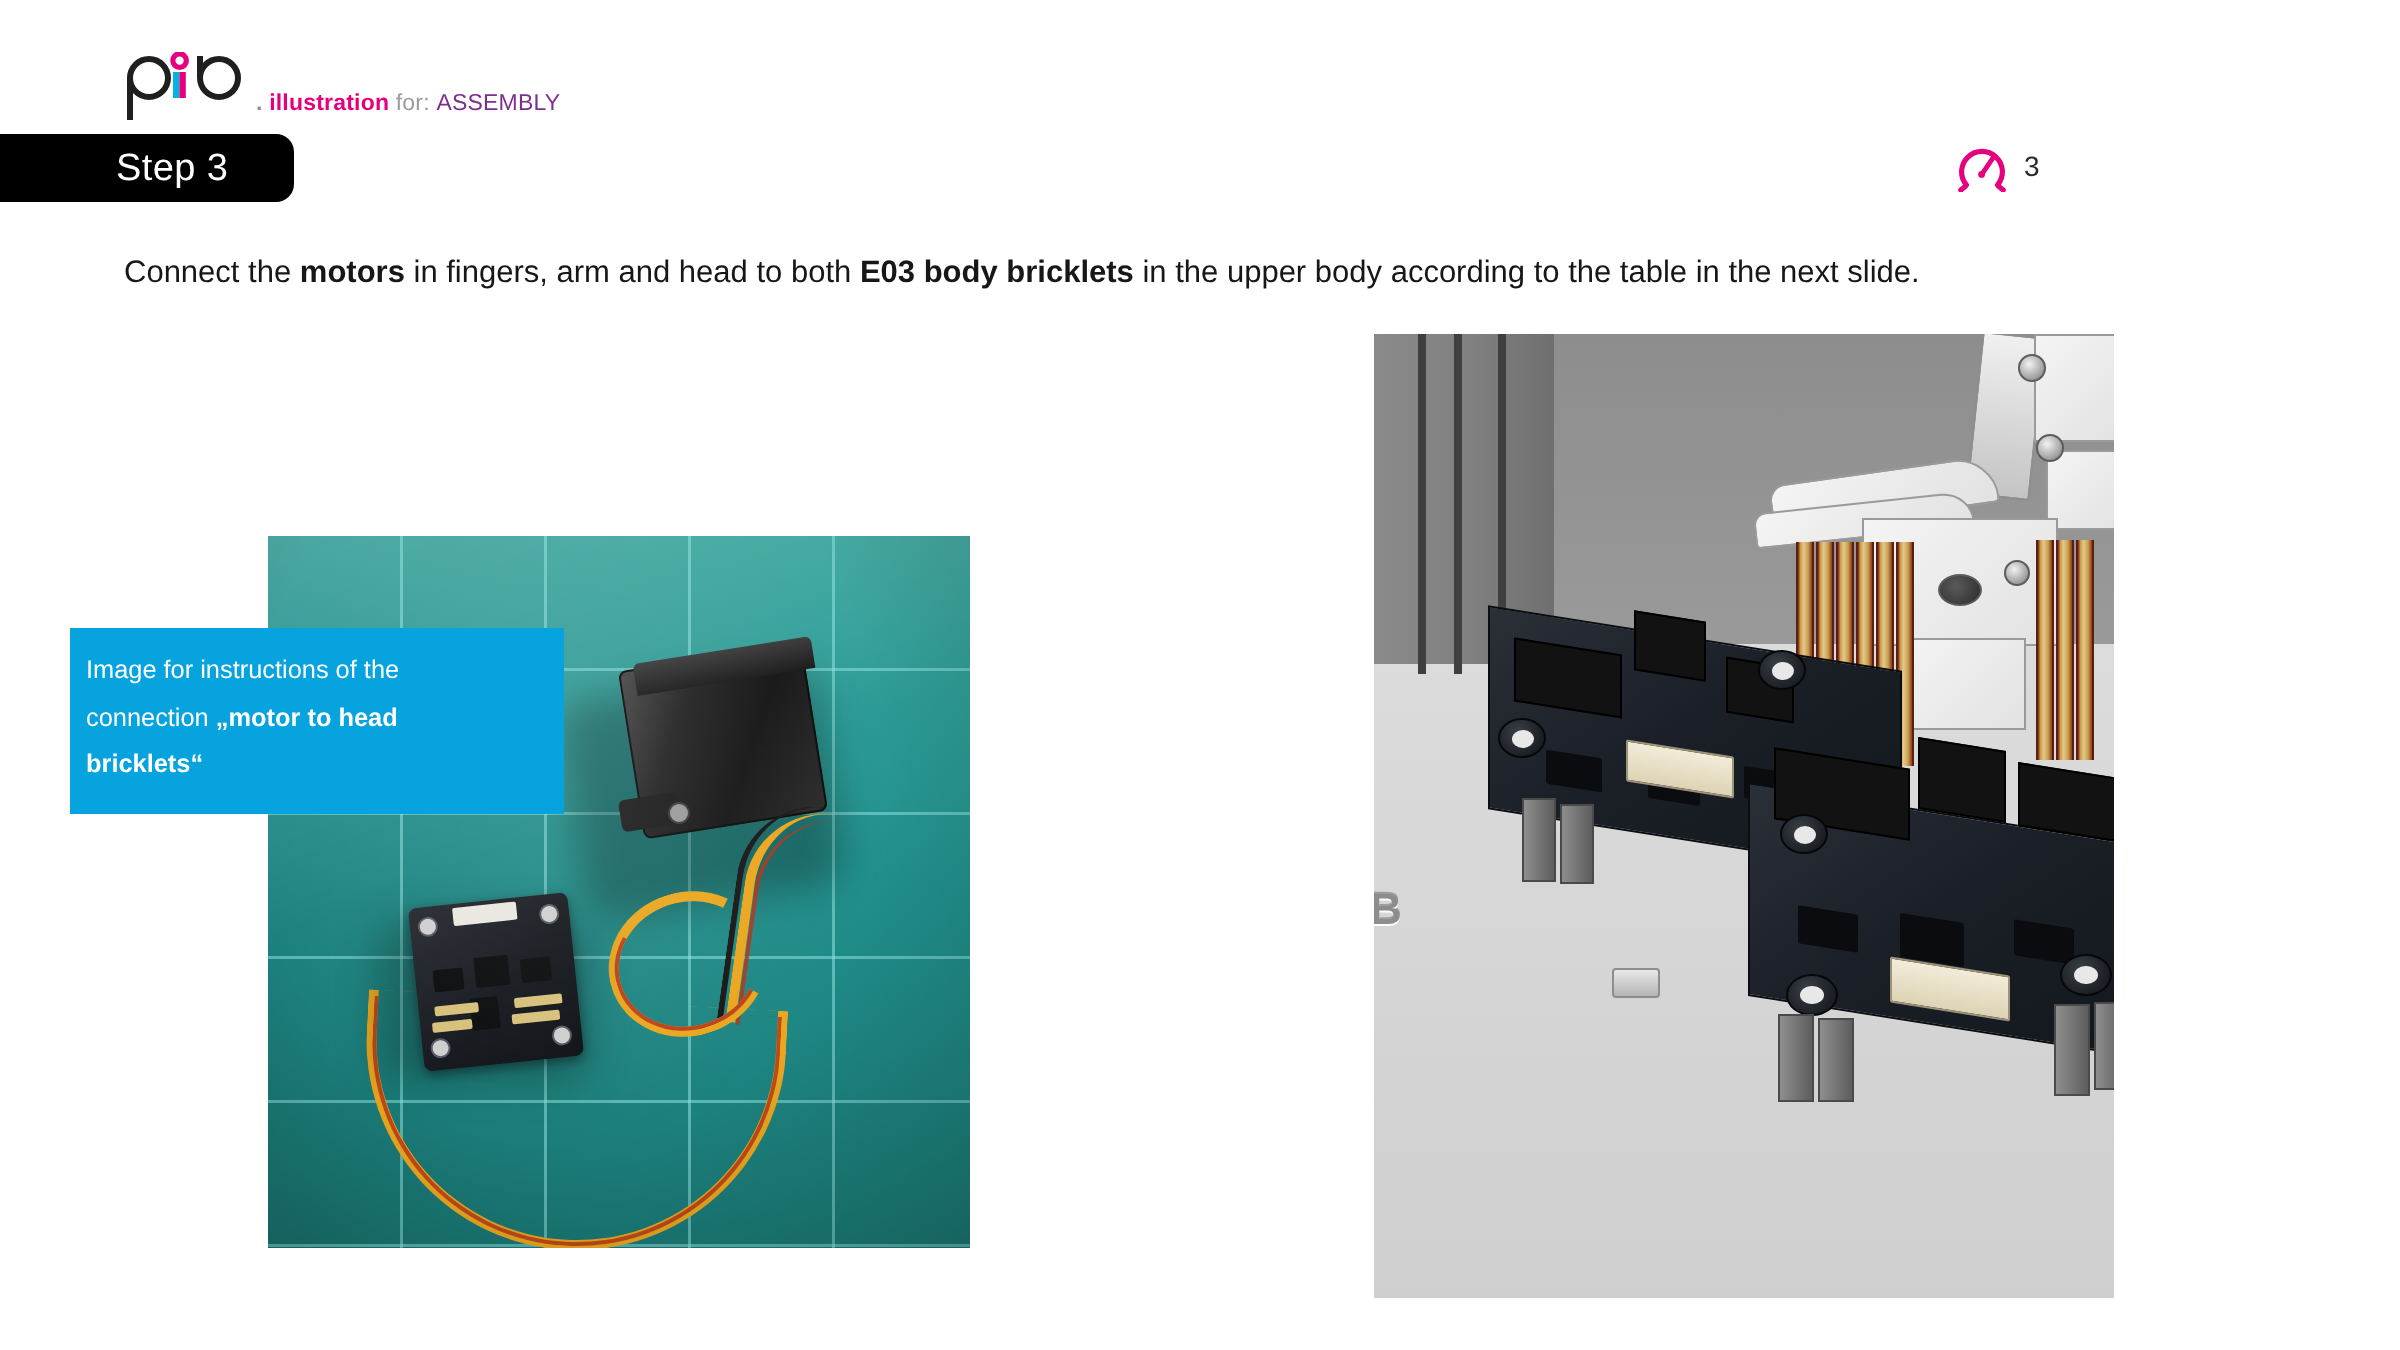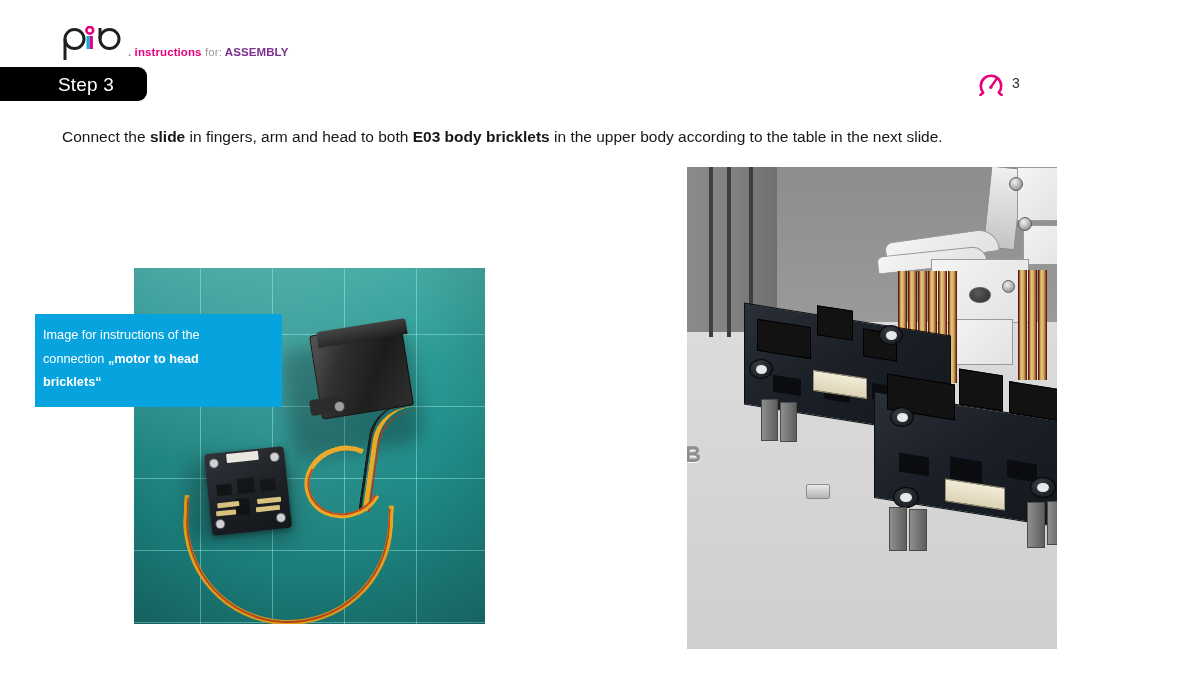--- a/index.html
+++ b/index.html
@@ -33,21 +33,21 @@
     margin-bottom: 4px;
     font-size: 11.5px;
     font-weight: 700;
     letter-spacing: .1px;
     white-space: nowrap;
     line-height: 1;
   }
   .tag-dot      { color: #8f8f8f; font-weight: 700; }
   .tag-instr    { color: #e6007e; font-weight: 700; }
   .tag-for      { color: #9b9b9b; font-weight: 400; }
-  .tag-assembly { color: #7b2f8e; font-weight: 700; }
+  .tag-assembly { color: #7b2f8e; font-weight: 400; }
 
   
   #step-banner {
     position: absolute;
     left: 0;
     top: 67px;
     width: 147px;
     height: 34px;
     background: #000000;
     border-top-right-radius: 9px;
@@ -406,21 +406,21 @@
 
     <rect x="24.5" y="10" width="3.2" height="13" fill="#00b5e2"></rect>
     <rect x="27.7" y="10" width="3.2" height="13" fill="#e6007e"></rect>
     <circle cx="27.8" cy="4.3" r="3.4" fill="none" stroke="#e6007e" stroke-width="2.6"></circle>
 
     <path d="M57 13 a9.5 9.5 0 0 0 -9.5 -9.5 a9.5 9.5 0 0 0 0 19 a9.5 9.5 0 0 0 9.5 -9.5 z" fill="none" stroke="#1f1f1f" stroke-width="3"></path>
     <line x1="38" y1="2" x2="38" y2="13" stroke="#1f1f1f" stroke-width="3"></line>
   </svg>
   <div id="brand-tagline">
     <span class="tag-dot">.</span>
-    <span class="tag-instr">instructions</span>
+    <span class="tag-instr">illustration</span>
     <span class="tag-for">for:</span>
     <span class="tag-assembly">ASSEMBLY</span>
   </div>
 </div>
 
 <div id="step-banner">
   <span id="step-banner-label">Step 3</span>
 </div>
 
 <div id="difficulty">
@@ -428,21 +428,21 @@
     <path d="M7.2 22.5 A10.2 10.2 0 1 1 22.8 22.5" fill="none" stroke="#e6007e" stroke-width="2.6" stroke-linecap="round"></path>
     <path d="M6.6 23.2 L4.4 25.0" fill="none" stroke="#e6007e" stroke-width="2.6" stroke-linecap="round"></path>
     <path d="M23.4 23.2 L25.6 25.0" fill="none" stroke="#e6007e" stroke-width="2.6" stroke-linecap="round"></path>
     <path d="M15.4 16.4 L21.0 8.2" fill="none" stroke="#e6007e" stroke-width="2.4" stroke-linecap="round"></path>
     <circle cx="14.8" cy="17.2" r="1.7" fill="#e6007e"></circle>
   </svg>
   <span id="difficulty-value">3</span>
 </div>
 
 <p id="instruction">
-  <span>Connect the </span><b>slide</b><span> in fingers, arm and head to both </span><b>E03 body bricklets</b><span> in the upper body according to the table in the next slide.</span>
+  <span>Connect the </span><b>motors</b><span> in fingers, arm and head to both </span><b>E03 body bricklets</b><span> in the upper body according to the table in the next slide.</span>
 </p>
 
 <div id="photo-left">
   <div class="mat"></div>
   <div class="mat-grid"></div>
 
   <div class="servo-shadow"></div>
   <div class="servo"></div>
   <div class="servo-top"></div>
   <div class="servo-ear"></div>

